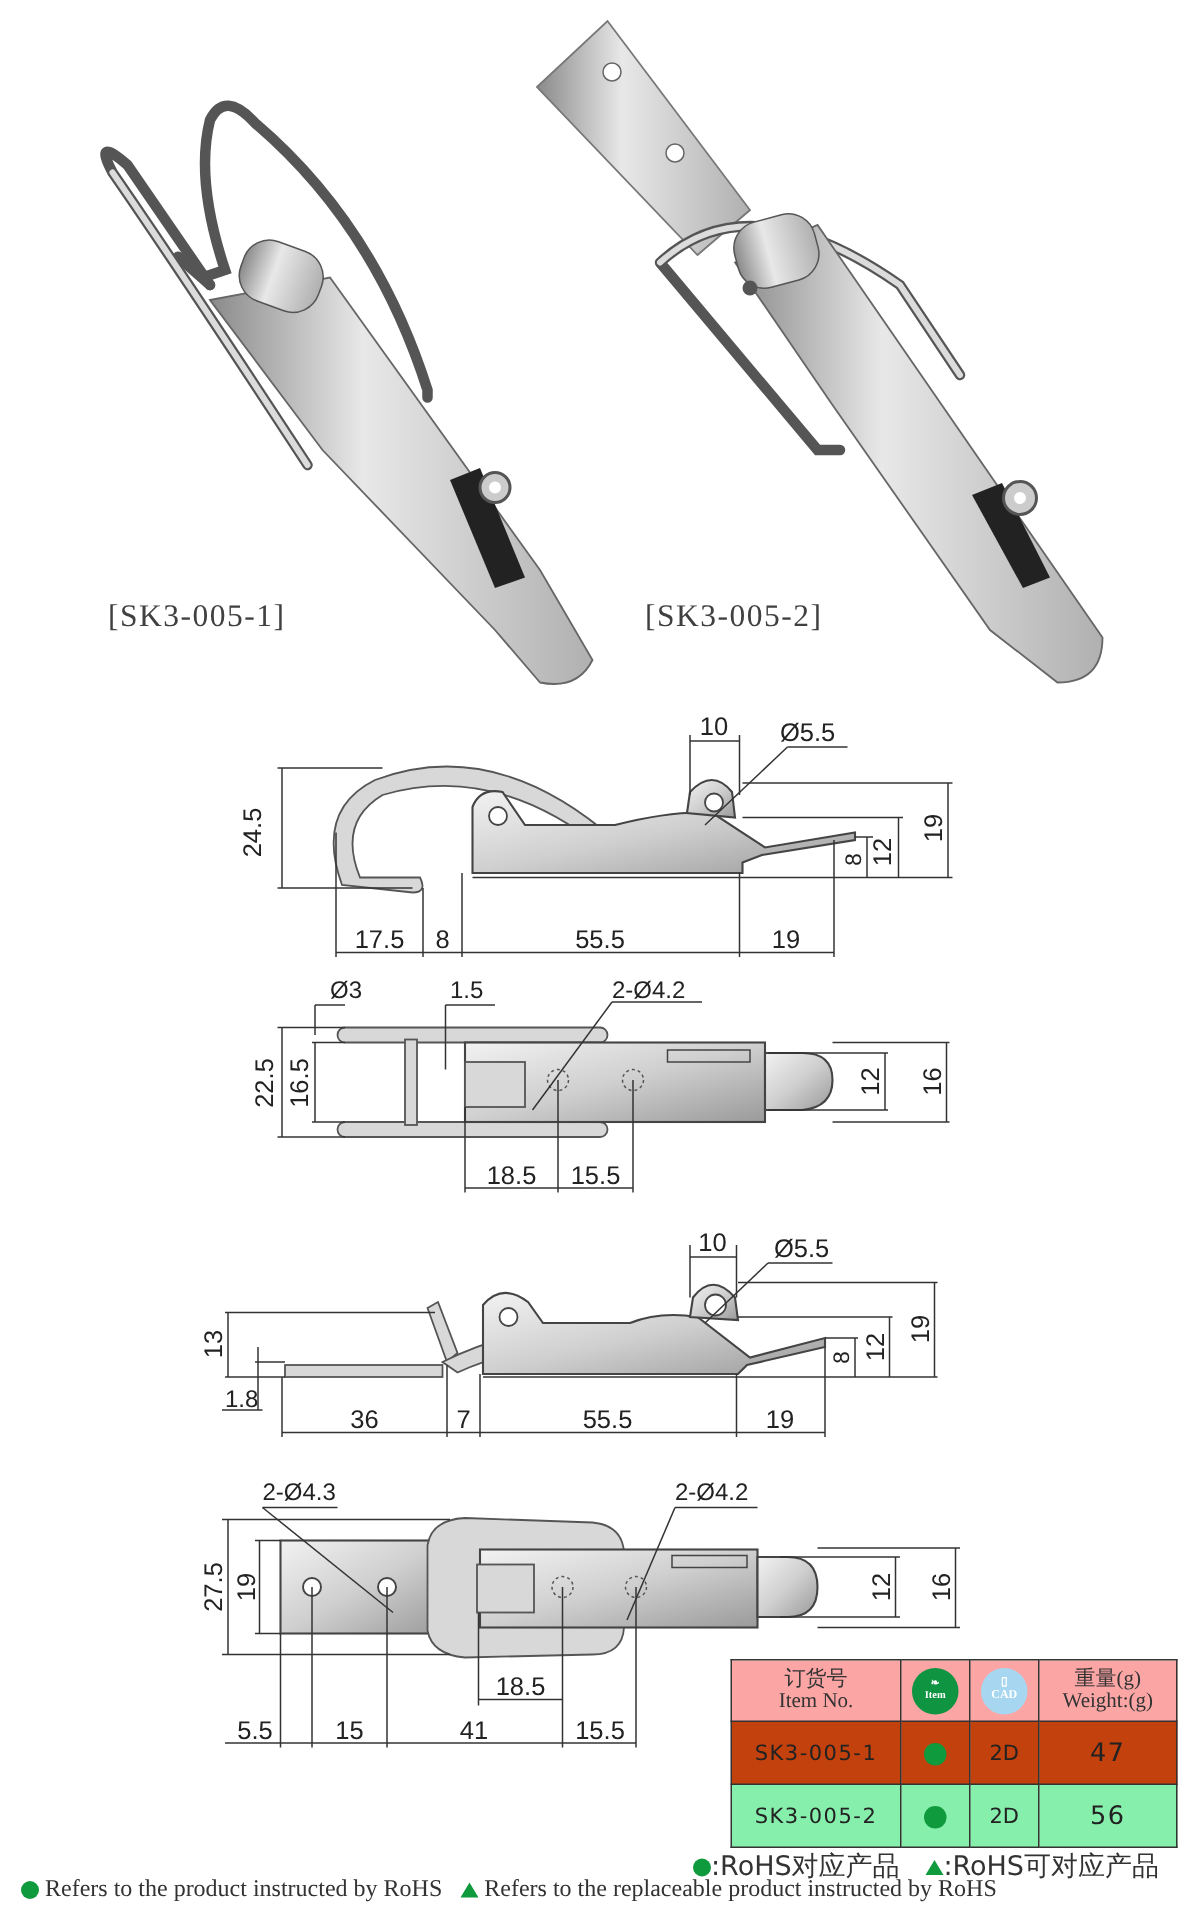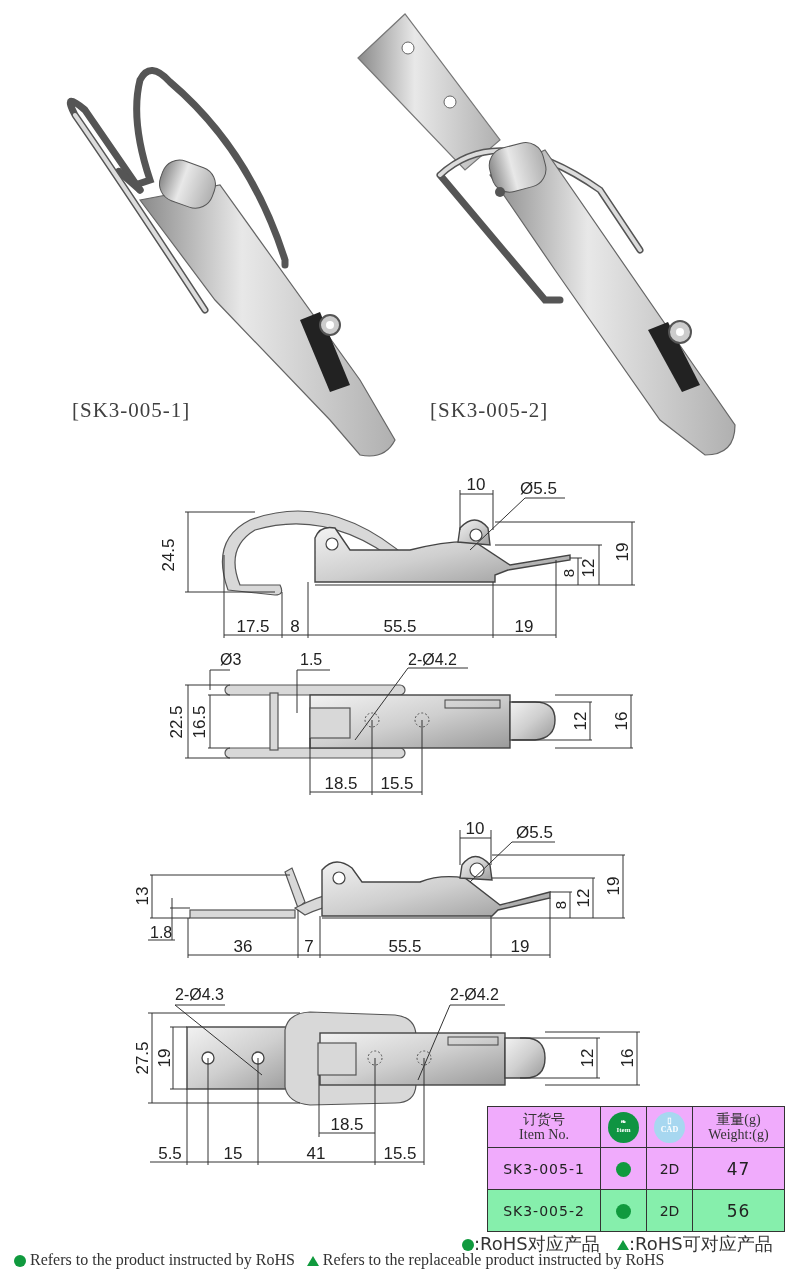--- a/index.html
+++ b/index.html
@@ -7,22 +7,22 @@
   .abs { position: absolute; }
   svg text { font-family: "Liberation Sans", sans-serif; fill: #222; }
   .dim { stroke: #333; stroke-width: 1; fill: none; }
   .part { stroke: #444; stroke-width: 1.4; fill: url(#metal); }
   .partlight { stroke: #555; stroke-width: 1.2; fill: #d8d8d8; }
   .wire { stroke: #555; stroke-width: 7; fill: none; stroke-linecap: round; }
   .wirein { stroke: #dcdcdc; stroke-width: 4; fill: none; stroke-linecap: round; }
   .caption { font-family: Liberation Serif, serif; font-size: 21px; color: #404040; letter-spacing: 1px; }
   table.spec { border-collapse: collapse; position: absolute; left: 487px; top: 1106px; width: 298px; font-family: "DejaVu Sans", sans-serif; }
   table.spec td, table.spec th { border: 1.5px solid #333; text-align: center; padding: 0; }
-  table.spec th { background: #f0abfc; height: 40px; font-weight: normal; font-family: "Liberation Serif", serif; font-size: 14px; line-height: 15px; color: #333; }
-  table.spec tr.r1 td { background: #f0abfc; height: 41px; }
+  table.spec th { background: #fca5a5; height: 40px; font-weight: normal; font-family: "Liberation Serif", serif; font-size: 14px; line-height: 15px; color: #333; }
+  table.spec tr.r1 td { background: #c2410c; height: 41px; }
   table.spec tr.r2 td { background: #86efac; height: 41px; }
   .item { font-size: 14px; letter-spacing: 1px; color: #222; }
   .cad2 { font-size: 14px; color: #222; }
   .wt { font-size: 17px; color: #222; letter-spacing: 1px; }
   .dot { display: inline-block; width: 15px; height: 15px; border-radius: 50%; background: #109a3e; vertical-align: middle; }
   .rohs-badge { display: inline-block; width: 31px; height: 31px; border-radius: 50%; background: #0f9442; color: #fff; font-size: 7px; font-weight: bold; line-height: 8px; padding-top: 6px; box-sizing: border-box; }
   .cad-badge { display: inline-block; width: 31px; height: 31px; border-radius: 50%; background: #a7d7f0; color: #fff; font-size: 8px; font-weight: bold; line-height: 9px; padding-top: 4px; box-sizing: border-box; }
   .legend-cn { font-family: "DejaVu Sans", sans-serif; font-size: 18px; color: #333; }
   .legend-en { font-family: "Liberation Serif", serif; font-size: 16px; color: #333; }
   .tri { display: inline-block; width: 0; height: 0; border-left: 6px solid transparent; border-right: 6px solid transparent; border-bottom: 10px solid #109a3e; vertical-align: middle; }

